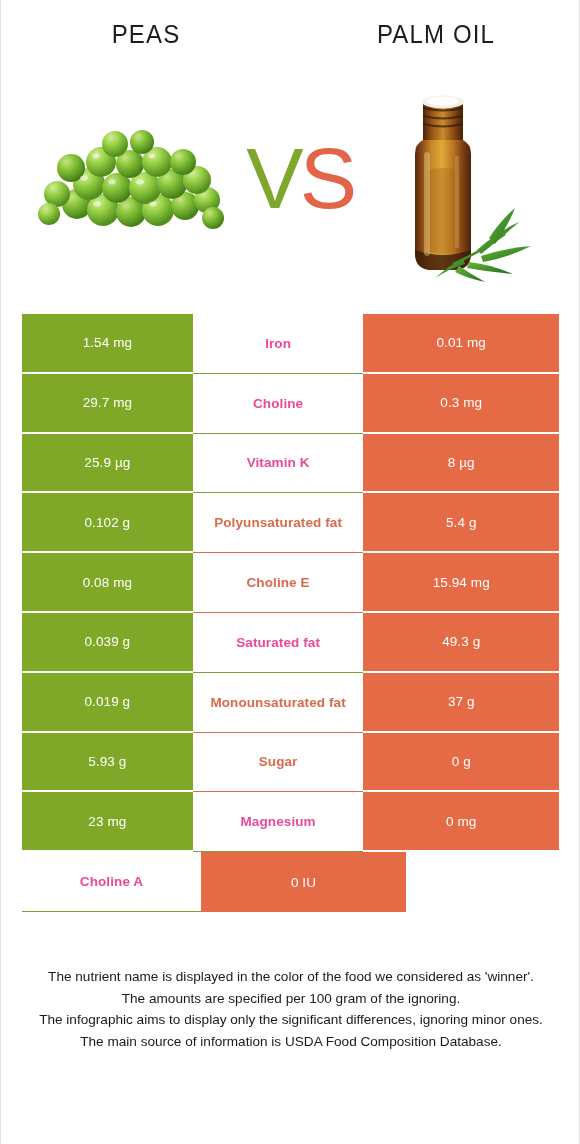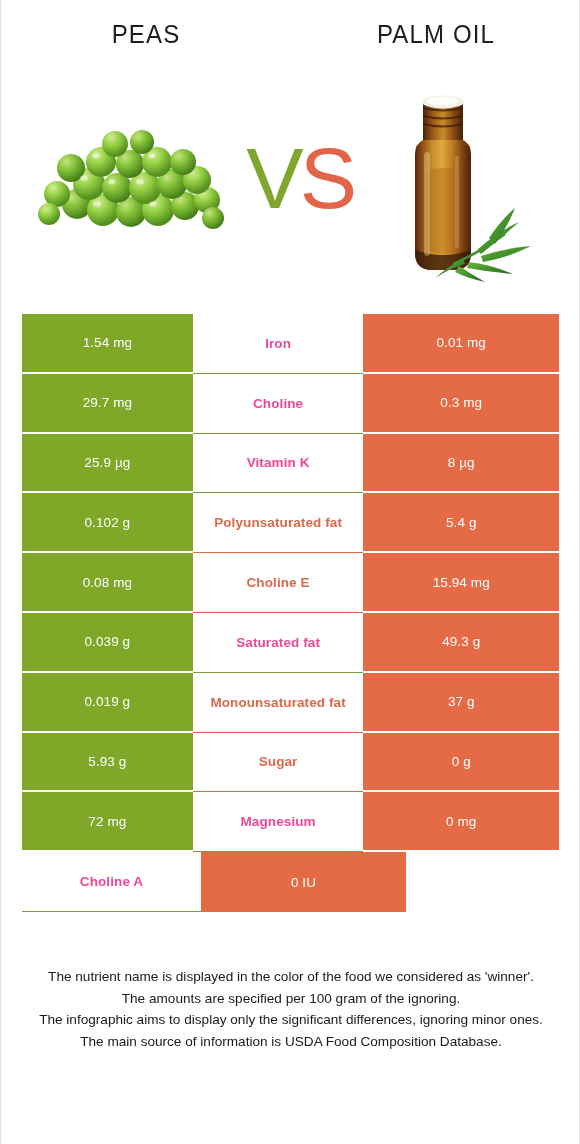--- a/index.html
+++ b/index.html
@@ -305,21 +305,21 @@
         <div class="cell cell-left">0.019 g</div>
         <div class="cell cell-mid win-orange">Monounsaturated fat</div>
         <div class="cell cell-right">37 g</div>
       </div>
       <div class="row">
         <div class="cell cell-left">5.93 g</div>
         <div class="cell cell-mid win-orange">Sugar</div>
         <div class="cell cell-right">0 g</div>
       </div>
       <div class="row">
-        <div class="cell cell-left">72 mg</div>
+        <div class="cell cell-left">23 mg</div>
         <div class="cell cell-mid win-green">Magnesium</div>
         <div class="cell cell-right">0 mg</div>
       </div>
       <div class="row">
         <div class="cell cell-mid win-green">Choline A</div>
         <div class="cell cell-right">0 IU</div>
       </div>
     </div>
 
   <div id="footnote">

